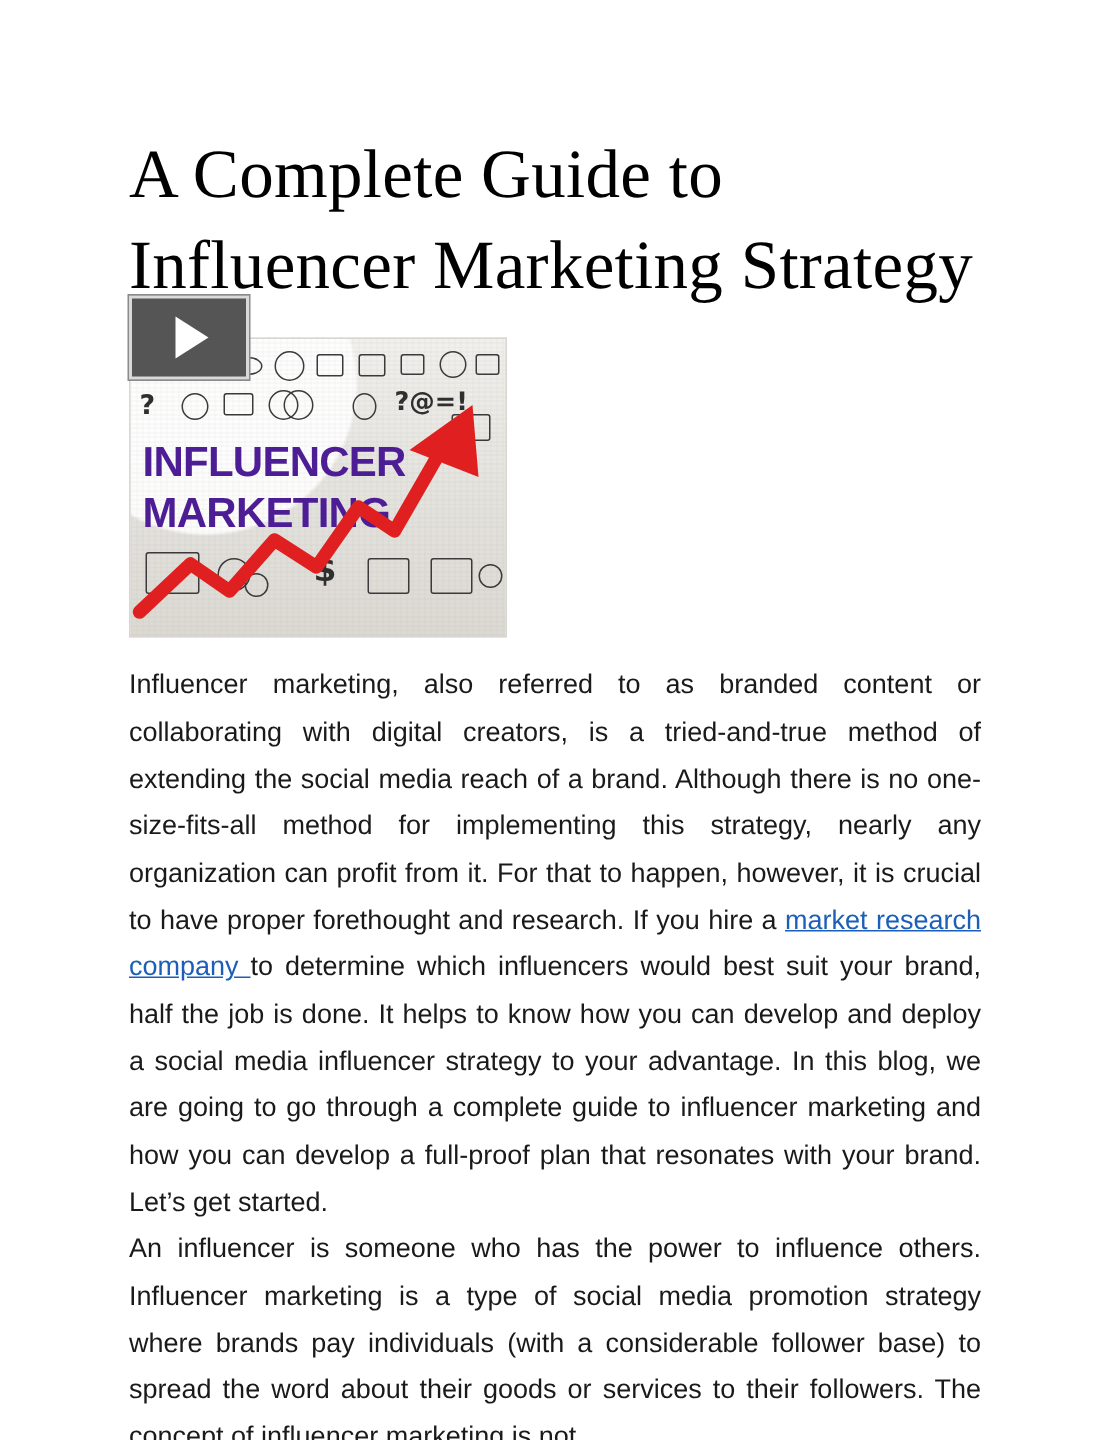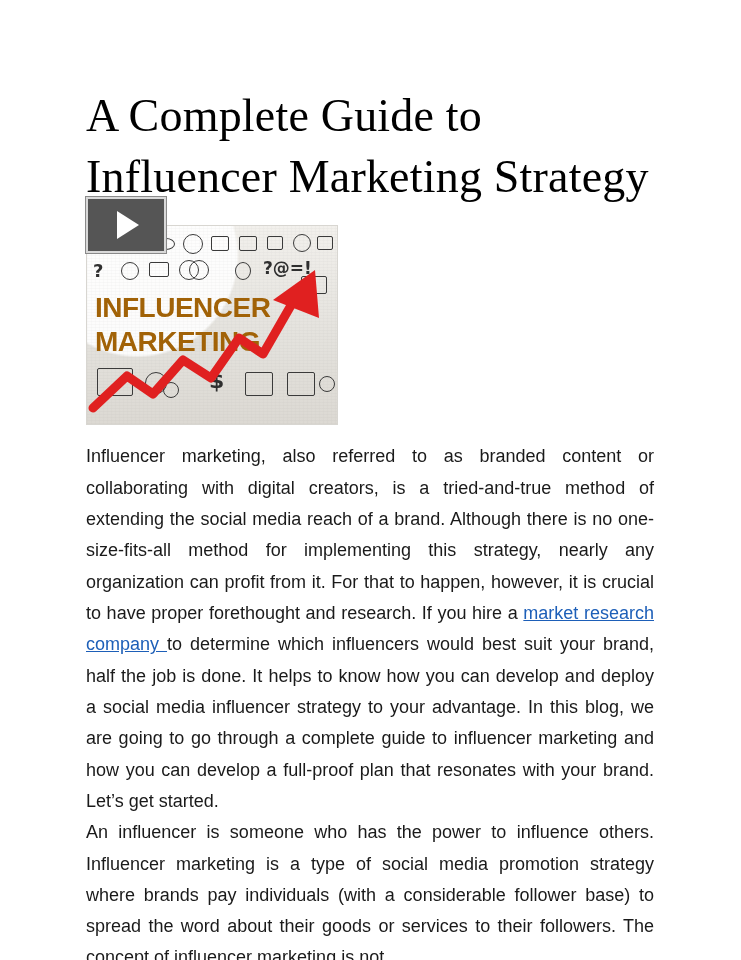--- a/index.html
+++ b/index.html
@@ -75,21 +75,21 @@
     position: absolute;
     font-family: "DejaVu Sans", sans-serif;
     font-size: 11px;
     color: #2f2f2f;
     font-weight: bold;
   }
   .poster-word1, .poster-word2 {
     position: absolute;
     font-family: "Liberation Sans", sans-serif;
     font-weight: bold;
-    color: #a16207;
+    color: #4c1d95;
     letter-spacing: -0.5px;
   }
   .poster-word1 {
     left: 8px;
     top: 66px;
     font-size: 28px;
   }
   .poster-word2 {
     left: 8px;
     top: 100px;

